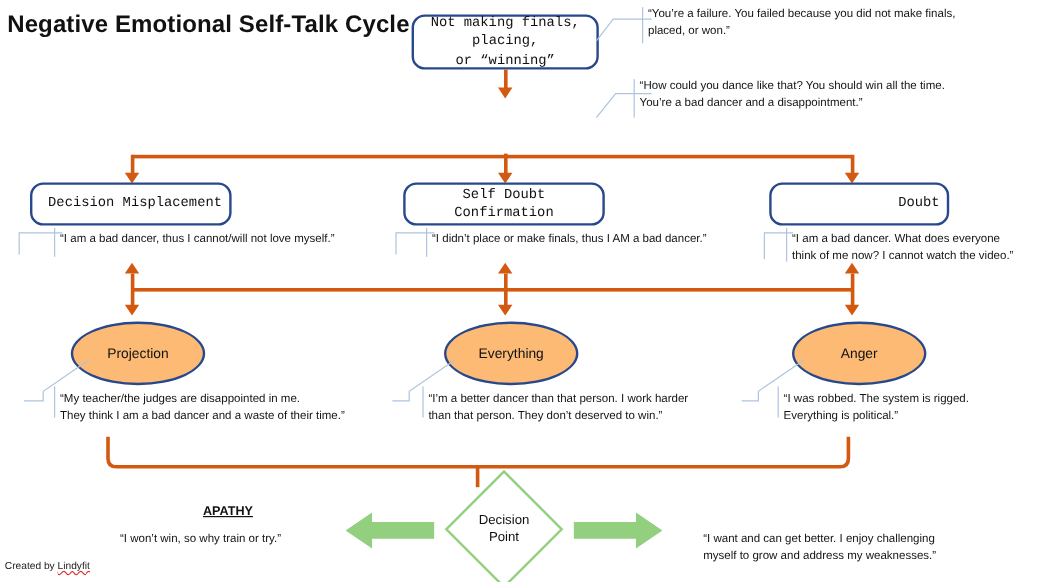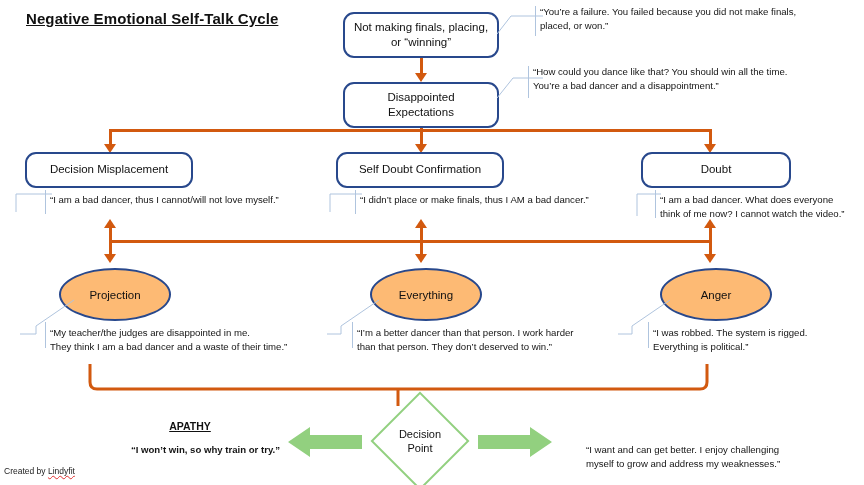--- a/index.html
+++ b/index.html
@@ -5,39 +5,39 @@
   html,body{margin:0;padding:0;}
   body{
     width:864px;height:485px;background:#ffffff;
     font-family:"Liberation Sans", sans-serif;
     color:#111111;overflow:hidden;
   }
   #stage{position:relative;width:864px;height:485px;}
 
   
   .title{
-    position:absolute;left:26px;top:10px;
-    font-size:15px;font-weight:bold;color:#111;
-    text-decoration:underline;letter-spacing:.1px;white-space:nowrap;
+    position:absolute;left:6px;top:10px;
+    font-size:20px;font-weight:bold;color:#111;
+    letter-spacing:.1px;white-space:nowrap;
   }
   .credit{
     position:absolute;left:4px;top:466px;font-size:8.5px;color:#222;
     white-space:nowrap;
   }
   .credit .mis{
     text-decoration:underline wavy #e03030;
     text-decoration-skip-ink:none;
   }
 
   
   .rbox{
     position:absolute;box-sizing:border-box;
     border:2.2px solid #28488C;border-radius:11px;background:#fff;
-    display:flex;align-items:center;justify-content:center;text-align:center;
-    font-size:11.5px;line-height:1.32;color:#111;padding:2px 6px;
+    display:flex;align-items:center;justify-content:flex-end;text-align:center;
+    font-size:11.5px;line-height:1.32;color:#111;padding:2px 6px;font-family:Liberation Mono, monospace;
   }
   .ellipse{
     position:absolute;box-sizing:border-box;
     border:2.2px solid #28488C;border-radius:50%;background:#fdba74;
     display:flex;align-items:center;justify-content:center;text-align:center;
     font-size:11.5px;color:#111;
   }
   .diamond-wrap{position:absolute;}
   .diamond{
     width:100%;height:100%;
@@ -48,21 +48,21 @@
     position:absolute;inset:0;display:flex;align-items:center;
     justify-content:center;text-align:center;font-size:11px;
     line-height:1.3;color:#111;
   }
 
   
   .note{
     position:absolute;font-size:9.6px;line-height:1.42;color:#141414;
     white-space:pre-line;
   }
-  .note.center{text-align:right;font-weight:bold;}
+  .note.center{text-align:left;}
 
   
   .lead{position:absolute;background:#AFC4DE;}
   .lead.v{width:1px;}
   .lead-diag{position:absolute;overflow:visible;}
 
   
   .oline{position:absolute;background:#D2590F;}
   .oline.v{width:3px;}
   .oline.h{height:3px;}
@@ -96,24 +96,20 @@
   <svg class="lead-diag" style="left:497px;top:12px;width:46px;height:24px;">
     <polyline points="0,22 14,4 46,4" fill="none" stroke="#AFC4DE" stroke-width="1"></polyline>
   </svg>
   <div class="lead v" style="left:535px;top:6px;height:30px;"></div>
   <div class="note" style="left:540px;top:5px;width:318px;">“You’re a failure. You failed because you did not make finals,
 placed, or won.”</div>
 
   <div class="oline v" style="left:419.5px;top:58px;height:17px;"></div>
   <div class="arrow-d" style="left:414.5px;top:73px;"></div>
 
-  <div class="rbox" style="left:343px;top:82px;width:156px;height:46px;">
-    <span style="white-space:pre-line;">Disappointed
-Expectations</span>
-  </div>
   <svg class="lead-diag" style="left:497px;top:74px;width:46px;height:26px;">
     <polyline points="0,24 16,4 46,4" fill="none" stroke="#AFC4DE" stroke-width="1"></polyline>
   </svg>
   <div class="lead v" style="left:528px;top:66px;height:32px;"></div>
   <div class="note" style="left:533px;top:65px;width:325px;">“How could you dance like that? You should win all the time.
 You’re a bad dancer and a disappointment.”</div>
 
   <div class="oline h" style="left:110px;top:129px;width:600px;"></div>
   <div class="oline v" style="left:108.5px;top:129px;height:17px;"></div>
   <div class="arrow-d" style="left:103.5px;top:144px;"></div>

